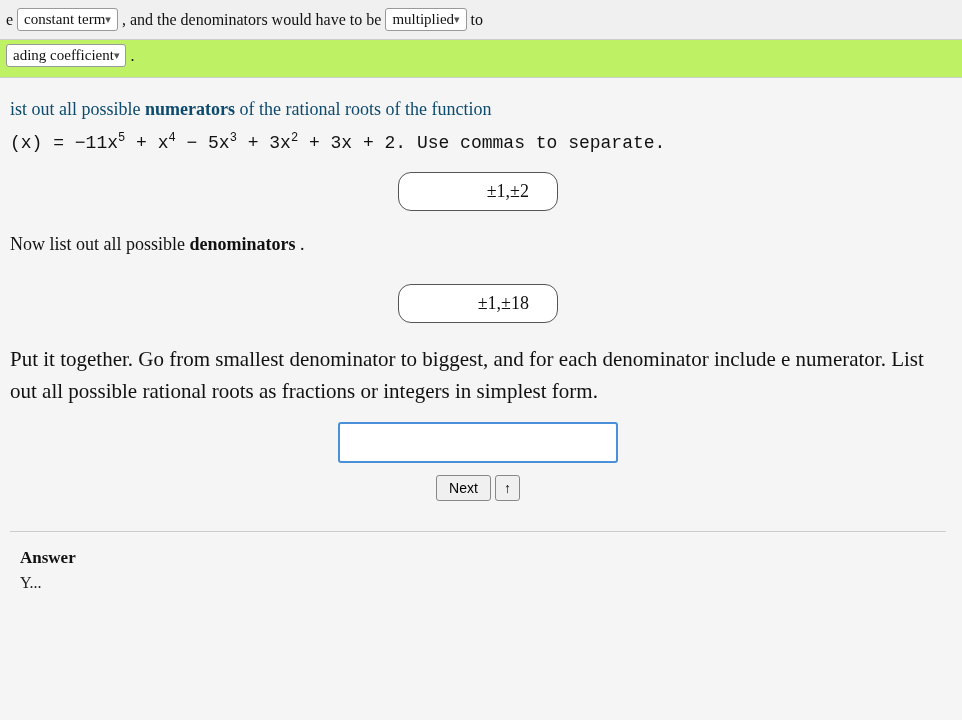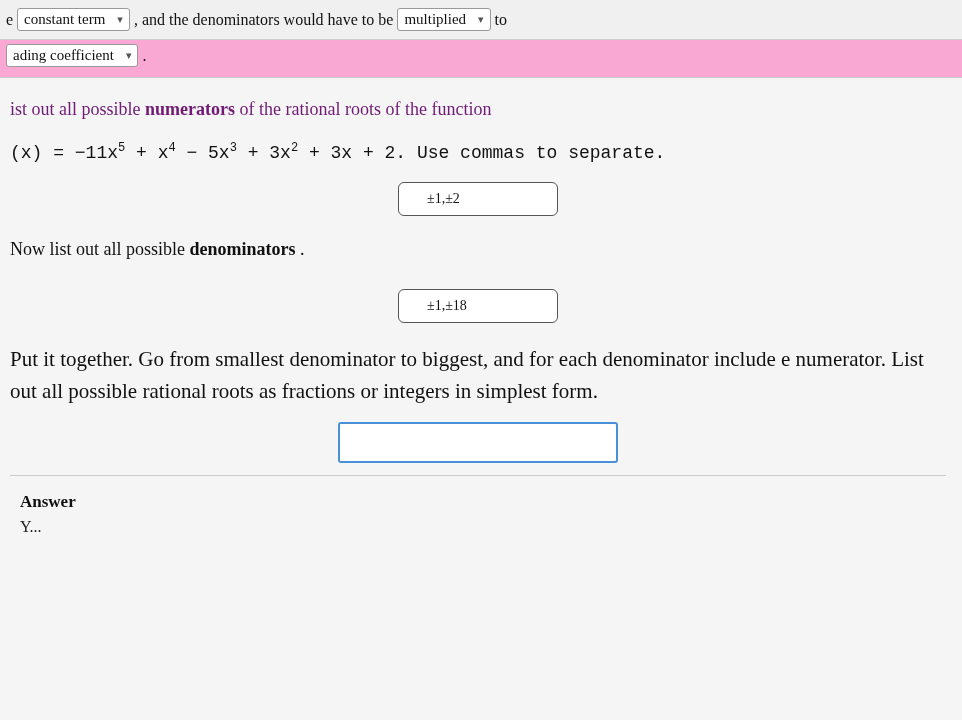--- a/index.html
+++ b/index.html
@@ -46,76 +46,76 @@
     .dropdown-select {
       display: inline-flex;
       align-items: center;
       background: white;
       border: 1px solid #999;
       border-radius: 3px;
       padding: 2px 6px;
       font-size: 15px;
       font-family: Georgia, serif;
       cursor: pointer;
-      gap: 12px;
+      gap: 0;
     }
 
     .dropdown-select .chevron {
       font-size: 11px;
       color: #555;
     }
 
     
     .second-line {
-      background: #f9a8d4;
+      background: #bef264;
       padding: 4px 12px 10px 6px;
       display: flex;
       align-items: center;
       gap: 4px;
       font-size: 16px;
       font-family: Georgia, serif;
       border-bottom: 1px solid #ccc;
     }
 
     
     .main-content {
       padding: 18px 16px 20px 10px;
       background: #f5f5f5;
     }
 
     .instruction-text {
       font-size: 18px;
       font-family: Georgia, serif;
-      color: #701a75;
+      color: #0c4a6e;
       line-height: 1.5;
-      margin-bottom: 16px;
+      margin-bottom: 6px;
     }
 
     .math-display {
       font-size: 18px;
       font-family: Liberation Mono, monospace;
       margin-bottom: 14px;
       line-height: 1.6;
     }
 
     .answer-box-container {
       display: flex;
       justify-content: center;
       margin: 10px 0 20px 0;
     }
 
     .answer-box {
       background: white;
       border: 1.5px solid #555;
-      border-radius: 6px;
+      border-radius: 13px;
       padding: 8px 28px;
-      font-size: 14px;
+      font-size: 18px;
       font-family: Georgia, serif;
       min-width: 160px;
-      text-align: left;
+      text-align: right;
     }
 
     .section-label {
       font-size: 18px;
       font-family: Georgia, serif;
       margin-bottom: 26px;
       line-height: 1.5;
     }
 
     .put-together-text {
@@ -256,20 +256,24 @@
     </div>
 
     <div class="put-together-text">
       <span>Put it together. Go from smallest denominator to biggest, and for each denominator include e numerator. List out all possible rational roots as fractions or integers in simplest form.</span>
     </div>
 
     <div class="input-area-container">
       <input type="text" class="text-input" value="" placeholder="" style="">
     </div>
 
+    <div class="buttons-container">
+      <button class="next-button">Next</button>
+      <button class="hint-button">↑</button>
+    </div>
 
     <div class="answer-section">
       <div class="answer-label">Answer</div>
       <div class="answer-continuation">Y...</div>
     </div>
 
   </div>
 </div>
 
 </body></html>

